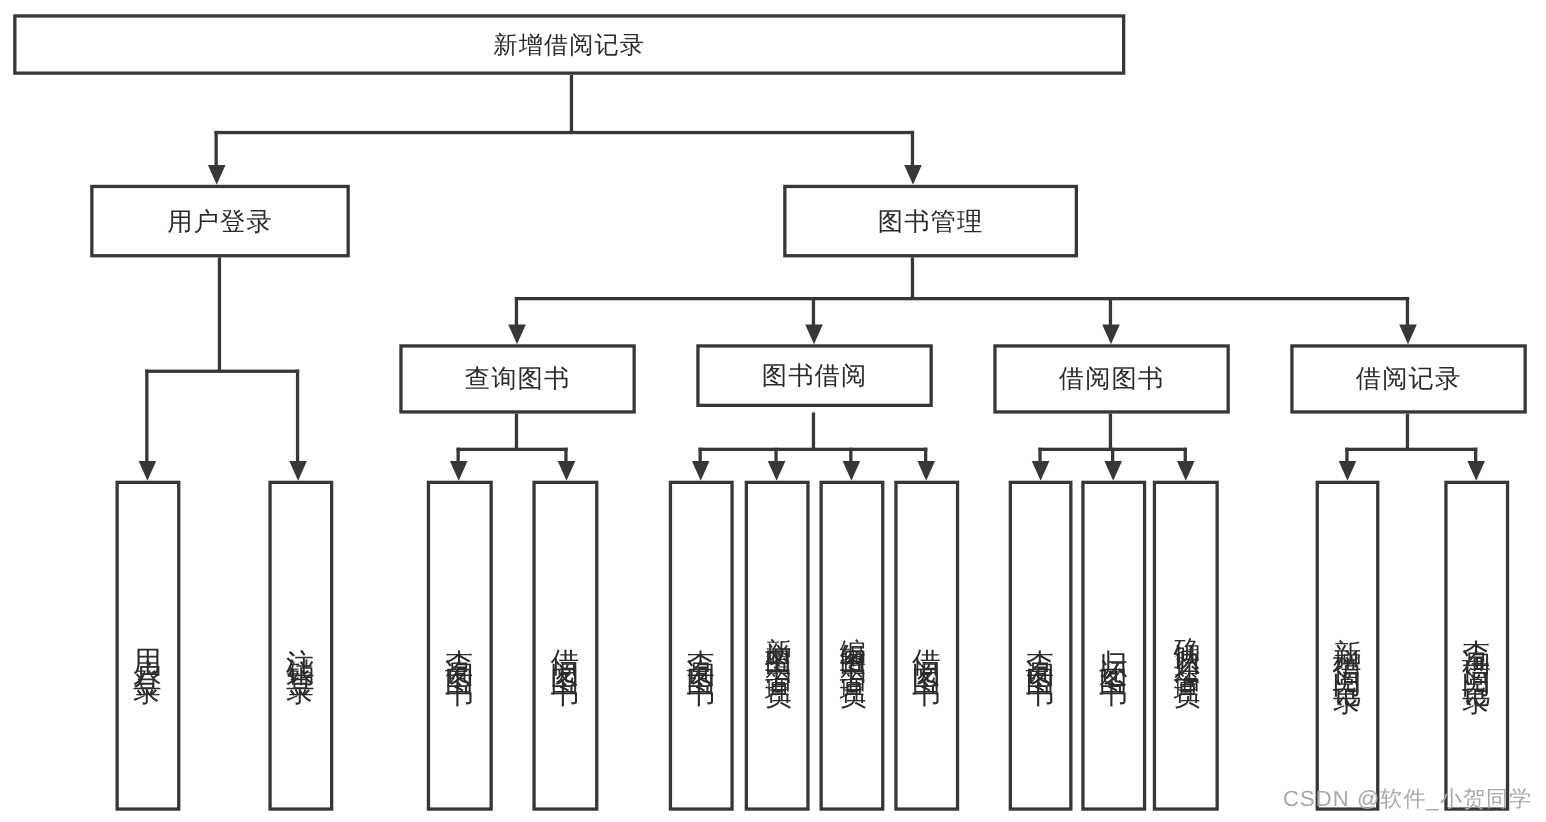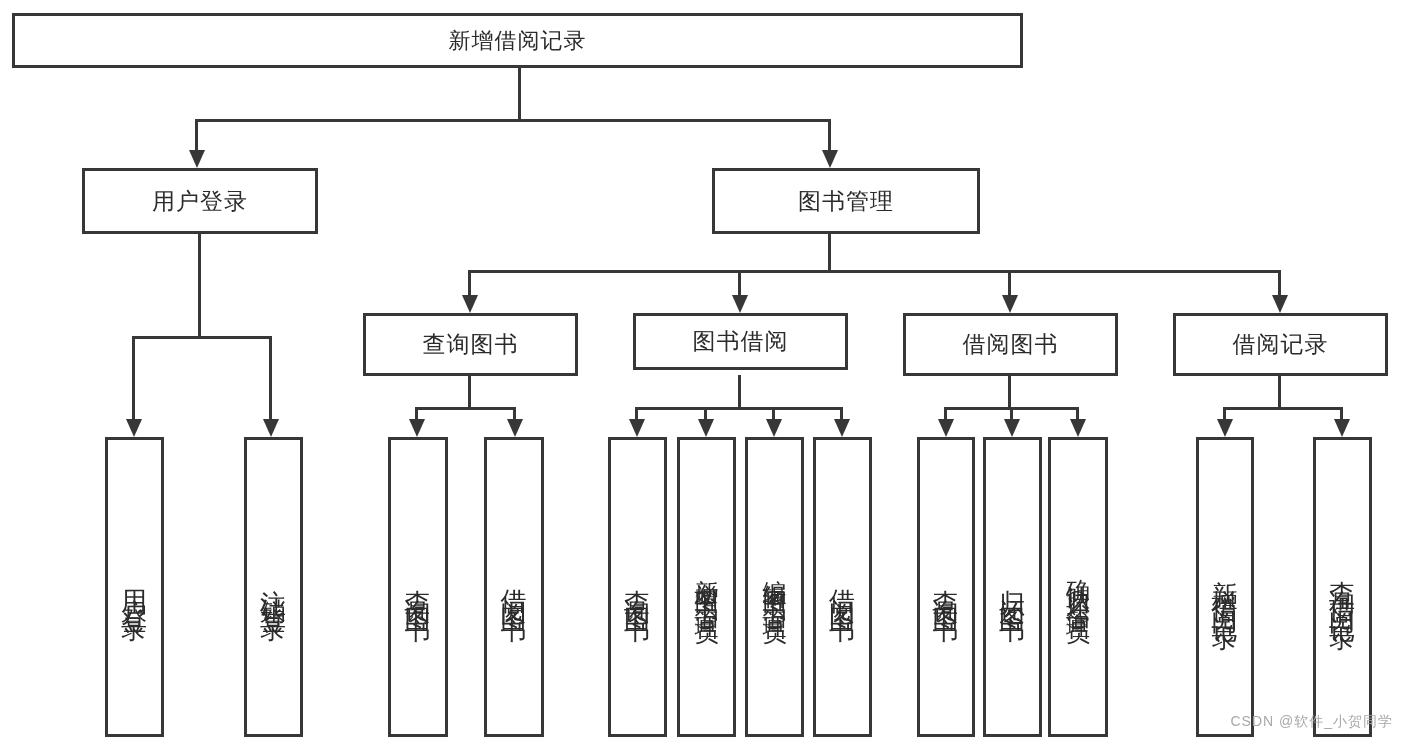--- a/index.html
+++ b/index.html
@@ -126,21 +126,21 @@
   #a16 { left: 1004px; top: 419px; }
   #a17 { left: 1070px; top: 419px; }
   #a18 { left: 1217px; top: 419px; }
   #a19 { left: 1334px; top: 419px; }
 
   
   #watermark {
     position: absolute;
     right: 12px;
     top: 713px;
-    font-size: 14px;
+    font-size: 20px;
     color: #a8a8a8;
     letter-spacing: 1px;
     z-index: 3;
     white-space: nowrap;
   }
 </style>
 </head>
 <body>
 
 <div id="canvas">

